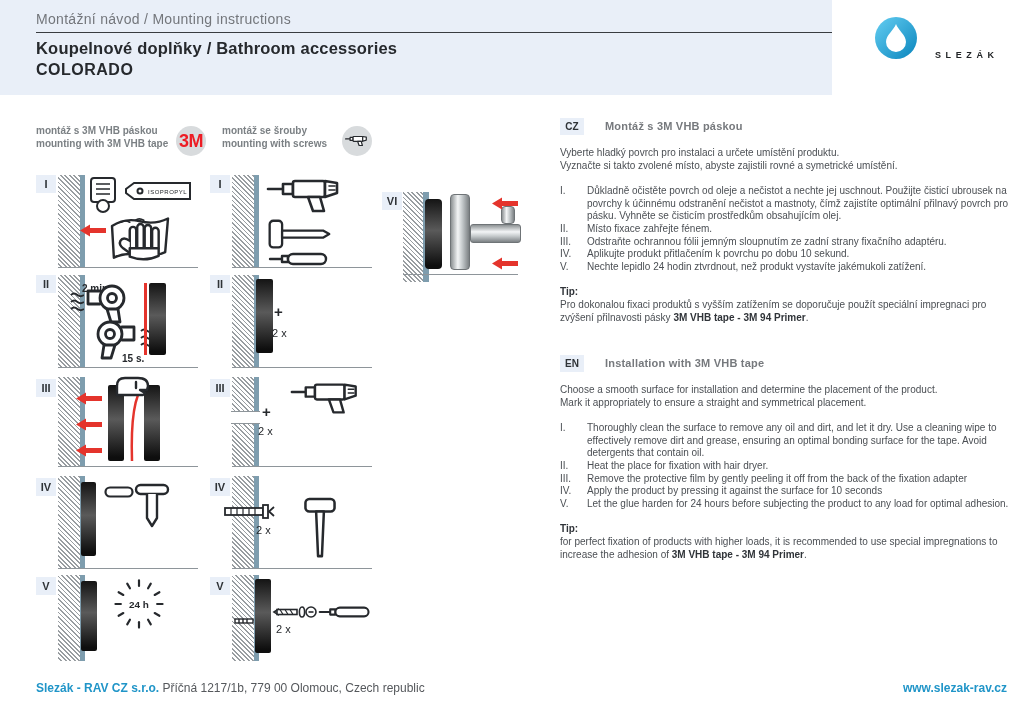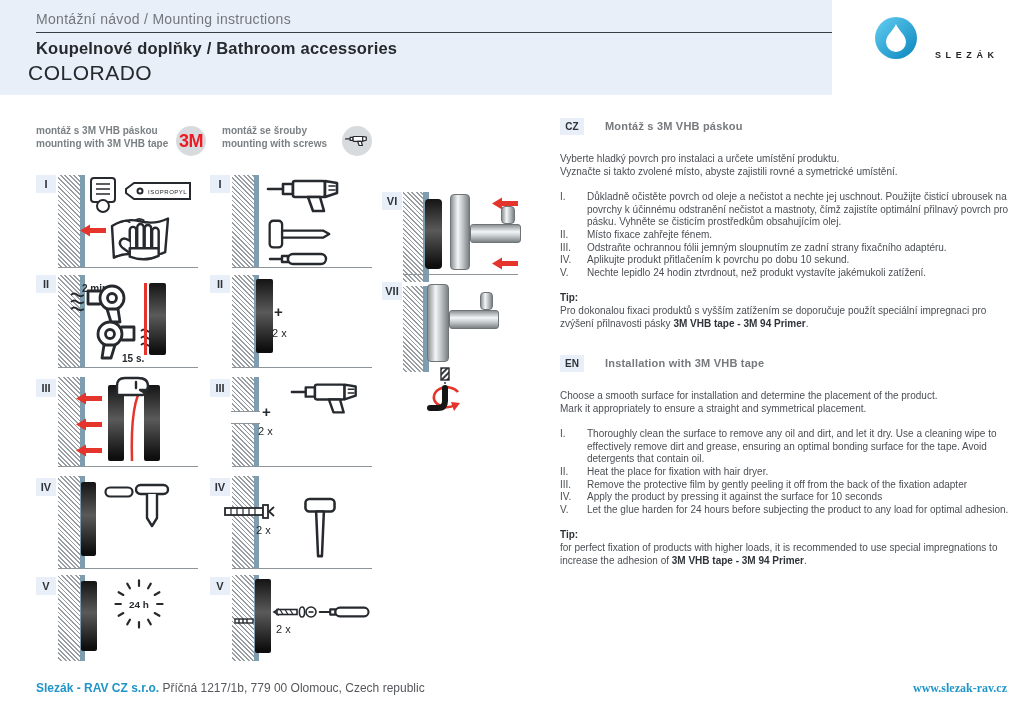--- a/index.html
+++ b/index.html
@@ -4,21 +4,21 @@
 <style>
   * { margin:0; padding:0; box-sizing:border-box; }
   html,body { width:1020px; height:703px; }
   body { background:#fff; font-family:"Liberation Sans", sans-serif; position:relative; overflow:hidden; color:#4b4f54; }
 
   
   .band { position:absolute; left:0; top:0; width:832px; height:95px; background:#e9eff8; }
   .subtitle { position:absolute; left:36px; top:11px; font-size:14px; color:#73767b; letter-spacing:.3px; }
   .hrule { position:absolute; left:36px; top:32px; width:796px; border-top:1.6px solid #393c40; }
   .title  { position:absolute; left:36px; top:39px; font-size:16.5px; font-weight:bold; color:#26292d; letter-spacing:.2px; }
-  .product{ position:absolute; left:28px; top:61px; font-size:21px; font-weight:normal; color:#26292d; letter-spacing:.5px; }
+  .product{ position:absolute; left:36px; top:61px; font-size:16px; font-weight:bold; color:#26292d; letter-spacing:.5px; }
   .logo { position:absolute; left:874px; top:14px; width:140px; height:62px; }
   .logo-rav { position:absolute; left:58px; top:-7px; font-size:35px; font-weight:bold; color:#222527; letter-spacing:1.5px; }
   .logo-sub { position:absolute; left:61px; top:36px; font-size:9px; font-weight:bold; color:#222527; letter-spacing:4.6px; }
 
   
   .mlabel { position:absolute; font-size:10px; font-weight:bold; color:#7b8084; line-height:13px; }
   .mbadge { position:absolute; width:30px; height:30px; border-radius:50%; background:#d8dbdd; display:flex; align-items:center; justify-content:center; }
   .m3m { color:#ed1c24; font-weight:bold; font-size:18px; letter-spacing:-.5px; }
 
   
@@ -39,33 +39,33 @@
   .hole { background:#fff; border-top:1px solid #8e959a; border-bottom:1px solid #8e959a; }
   .chrome-v { background:linear-gradient(90deg,#8d9294,#f3f5f6 38%,#c6cbcd 62%,#7c8184); border-radius:4px; border:1px solid #6f7477; }
   .chrome-h { background:linear-gradient(180deg,#8d9294,#f3f5f6 40%,#c6cbcd 65%,#7c8184); border-radius:3px; border:1px solid #6f7477; }
   .flip { transform:scaleX(-1); }
 
   
   .sec { position:absolute; left:560px; width:452px; font-size:10px; line-height:12.6px; color:#4b4f54; }
   .langrow { display:flex; align-items:center; }
   .lbadge { width:24px; height:17px; background:#e9eff8; color:#2f3337; font-size:10px; font-weight:bold; text-align:center; line-height:17px; flex:none; }
   .shead { margin-left:21px; color:#76797d; font-size:11px; font-weight:bold; letter-spacing:.2px; }
-  .intro { margin-top:18px; }
+  .intro { margin-top:12px; }
   .ilist { margin-top:13px; }
   .irow { display:flex; }
   .irow .n { width:27px; flex:none; }
   .irow .t { flex:1; }
   .tip { margin-top:13px; }
   .tipb { font-weight:bold; color:#303439; }
 
   
   .foot { position:absolute; top:681px; font-size:12px; }
   .fleft { left:36px; color:#55585c; }
   .fco { color:#2095c8; font-weight:bold; }
-  .fright { right:13px; color:#2095c8; font-weight:bold;font-family:Liberation Serif, serif; }
+  .fright { right:13px; color:#2095c8; font-weight:bold; }
 
   svg text { font-family:"Liberation Sans", sans-serif; }
 </style>
 </head>
 <body>
 
 <div class="band">
   <div class="subtitle">Montážní návod / Mounting instructions</div>
   <div class="hrule"></div>
   <div class="title">Koupelnové doplňky / Bathroom accessories</div>
@@ -415,42 +415,20 @@
     <div class="el chrome-v" style="left:121px;top:14px;width:14px;height:18px"></div>
     <span class="el" style="left:112px;top:4px"><svg width="26" height="13">
           <polygon points="0,6.5 10,0.5 10,4 26,4 26,9 10,9 10,12.5" fill="#e4342c"></polygon>
         </svg></span>
     <span class="el" style="left:112px;top:64px"><svg width="26" height="13">
           <polygon points="0,6.5 10,0.5 10,4 26,4 26,9 10,9 10,12.5" fill="#e4342c"></polygon>
         </svg></span>
   </div>
   <div class="divh" style="left:23px;top:104px;width:115px"></div>
 
-  <div class="st" style="top:112px;height:160px">
-    <span class="rn" style="left:2px;top:0">VII</span>
-    <div class="wall3" style="left:23px;top:4px;height:86px"></div>
-    <div class="el chrome-v" style="left:47px;top:2px;width:22px;height:78px"></div>
-    <div class="el chrome-h" style="left:69px;top:28px;width:50px;height:19px"></div>
-    <div class="el chrome-v" style="left:100px;top:10px;width:13px;height:18px"></div>
-    <span class="el" style="left:40px;top:84px">
-      <svg width="50" height="50" viewBox="0 0 50 50">
-        <defs>
-          <pattern id="hp1" width="4" height="4" patternUnits="userSpaceOnUse" patternTransform="rotate(45)">
-            <rect width="4" height="4" fill="#fff"></rect>
-              <rect width="2" height="4" fill="#3a3d40"></rect>
-          </pattern>
-        </defs>
-        <rect x="21" y="2" width="8" height="12" fill="url(#hp1)" stroke="#26292d" stroke-width="1.4"></rect>
-        <path d="M25 16 v3" stroke="#26292d" stroke-width="1.4" stroke-dasharray="2 2"></path>
-        <path d="M38 26 a13 10 0 1 0 -3 13" stroke="#e4342c" stroke-width="2.6" fill="none"></path>
-        <polygon points="31,36 40,37 34,45" fill="#e4342c"></polygon>
-        <path d="M25 22 v13 q0 7 -7 7 h-8" stroke="#151515" stroke-width="6" fill="none" stroke-linecap="round"></path>
-      </svg>
-    </span>
-  </div>
 </div>
 
 <div class="sec" style="top:118px">
   <div class="langrow">
     <span class="lbadge">CZ</span>
     <span class="shead">Montáž s 3M VHB páskou</span>
   </div>
   <div class="intro">
     <div>Vyberte hladký povrch pro instalaci a určete umístění produktu.</div>
     <div>Vyznačte si takto zvolené místo, abyste zajistili rovné a symetrické umístění.</div>

